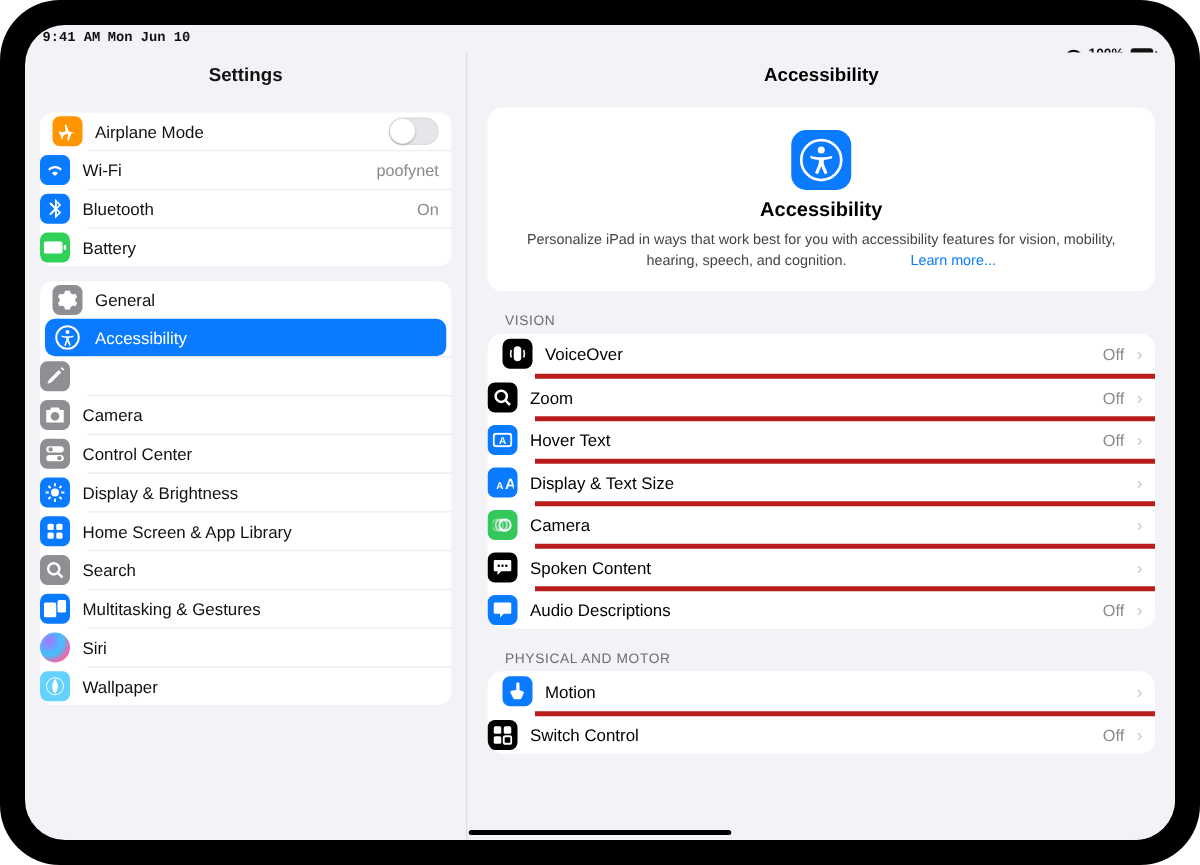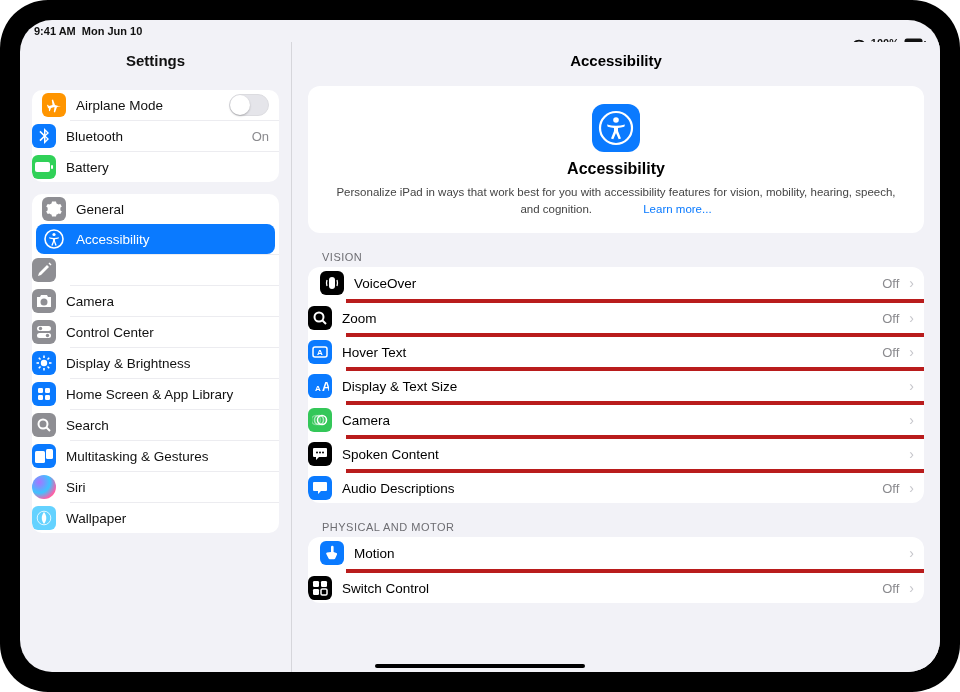--- a/index.html
+++ b/index.html
@@ -34,32 +34,32 @@
   .statusbar {
     height: 22px;
     display: flex;
     justify-content: space-between;
     align-items: center;
     padding: 0 14px;
     font-size: 11px;
     font-weight: 600;
     color: #111;
   }
-  .status-left { display: flex; gap: 6px; align-items: center; }
+  .status-left { display: flex; gap: 6px; align-items: center; font-family: Liberation Mono, monospace; }
   .status-right { display: flex; gap: 5px; align-items: center; margin-top: 24px; }
   .status-right svg { display: block; }
 
   .content {
     flex: 1;
     display: flex;
     min-height: 0;
   }
   
   .sidebar {
-    width: 272px;
+    width: 354px;
     border-right: 1px solid #d6d6db;
     display: flex;
     flex-direction: column;
     min-height: 0;
   }
   .sidebar-header {
     height: 36px;
     display: flex;
     align-items: center;
     justify-content: center;
@@ -231,20 +231,29 @@
                     <path d="M14 9.5 9 8 7 2.5 5.8 3 6.5 8 3 9l-1.2-1.3L1 8l1 3 .8.3L3 14l.8.3L5 11l3.5-1-.7 5 1.2.5L11 10l3.5-1z"></path>
                   </svg>
               </span>
               <span class="sb-label">Airplane Mode</span>
               <span class="toggle">
                   <span class="knob"></span>
                 </span>
             </div>
             <div class="sb-row">
               <span class="sb-icon bg-blue">
+                <svg width="16" height="16" viewBox="0 0 16 16" fill="#fff">
+                    <path d="M8 12.5c.6 0 2.3-2 2.3-2C9.7 9.8 8.9 9.4 8 9.4s-1.7.4-2.3 1.1c0 0 1.7 2 2.3 2zM3.8 8.5C4.9 7.3 6.3 6.6 8 6.6s3.1.7 4.2 1.9l1.3-1.3C12 5.6 10.1 4.8 8 4.8S4 5.6 2.5 7.2l1.3 1.3z"></path>
+                  </svg>
+              </span>
+              <span class="sb-label">Wi-Fi</span>
+              <span class="sb-value">poofynet</span>
+            </div>
+            <div class="sb-row">
+              <span class="sb-icon bg-blue">
                 <svg width="14" height="16" viewBox="0 0 14 16" fill="#fff">
                     <path d="M7 0v6.2L3.5 2.8 2.4 3.9 6.5 8l-4.1 4.1 1.1 1.1L7 9.8V16l5-5-3.2-3L12 5 7 0zm1.5 3.2L10 5l-1.5 1.5V3.2zm0 6.1L10 11l-1.5 1.8V9.3z"></path>
                   </svg>
               </span>
               <span class="sb-label">Bluetooth</span>
               <span class="sb-value">On</span>
             </div>
             <div class="sb-row">
               <span class="sb-icon bg-green">
                 <svg width="18" height="10" viewBox="0 0 18 10" fill="#fff">

